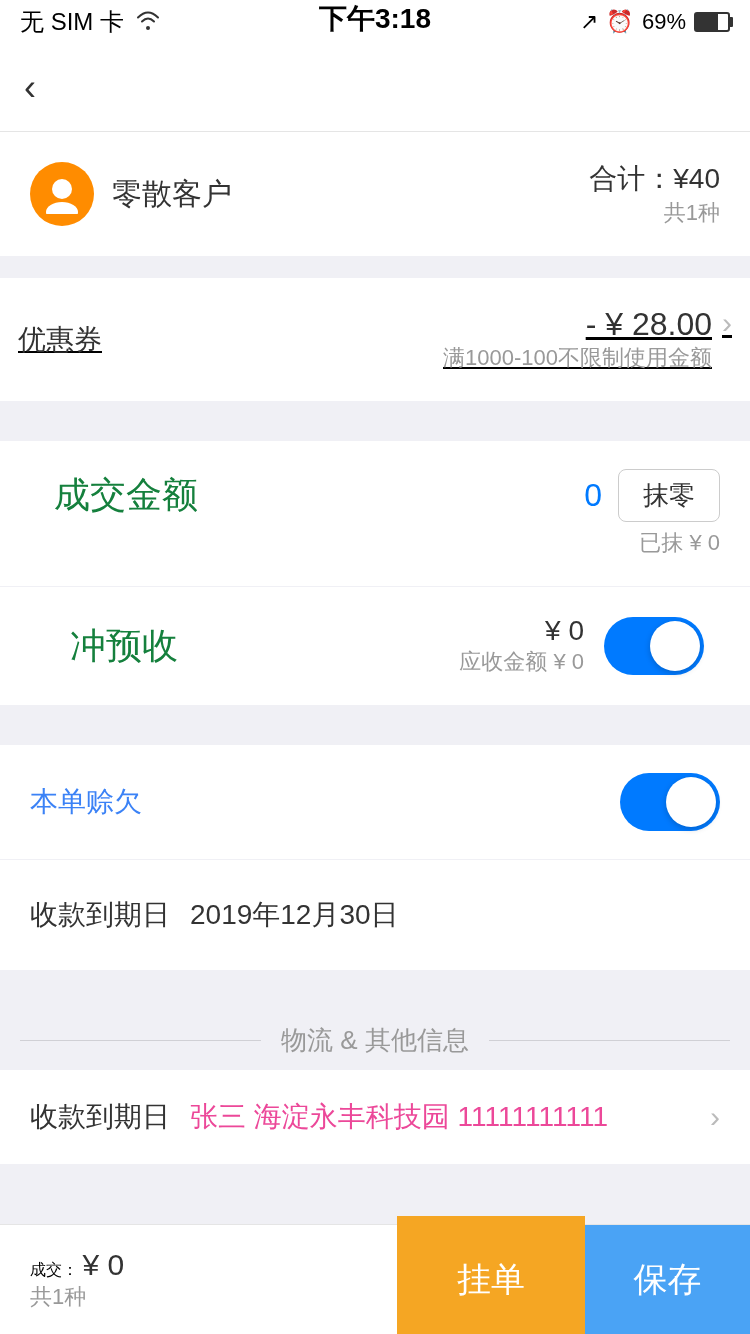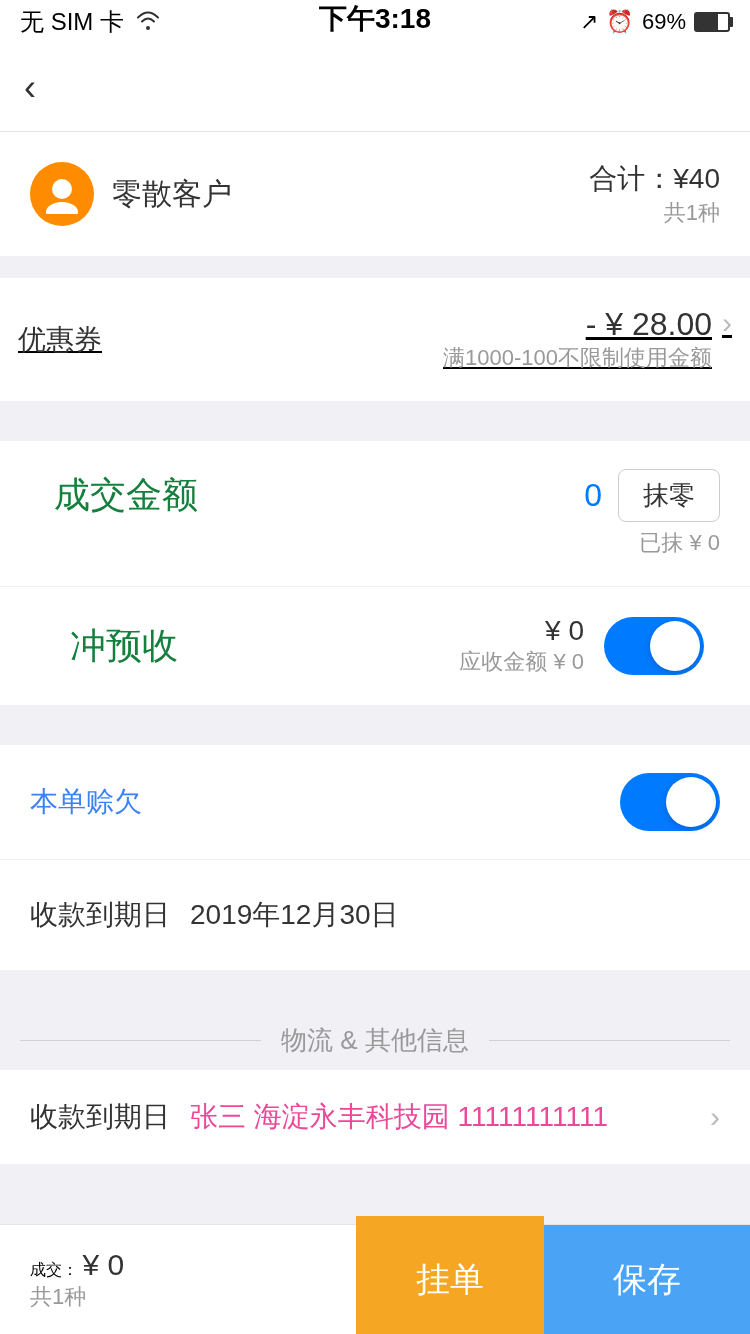--- a/index.html
+++ b/index.html
@@ -241,21 +241,21 @@
       height: 128px;
       background: #f5a623;
       display: flex;
       align-items: center;
       justify-content: center;
       font-size: 34px;
       color: #fff;
       cursor: pointer;
     }
     .btn-save {
-      width: 206px;
+      width: 165px;
       height: 110px;
       background: #4aa3f5;
       display: flex;
       align-items: center;
       justify-content: center;
       font-size: 34px;
       color: #fff;
       cursor: pointer;
     }
 

